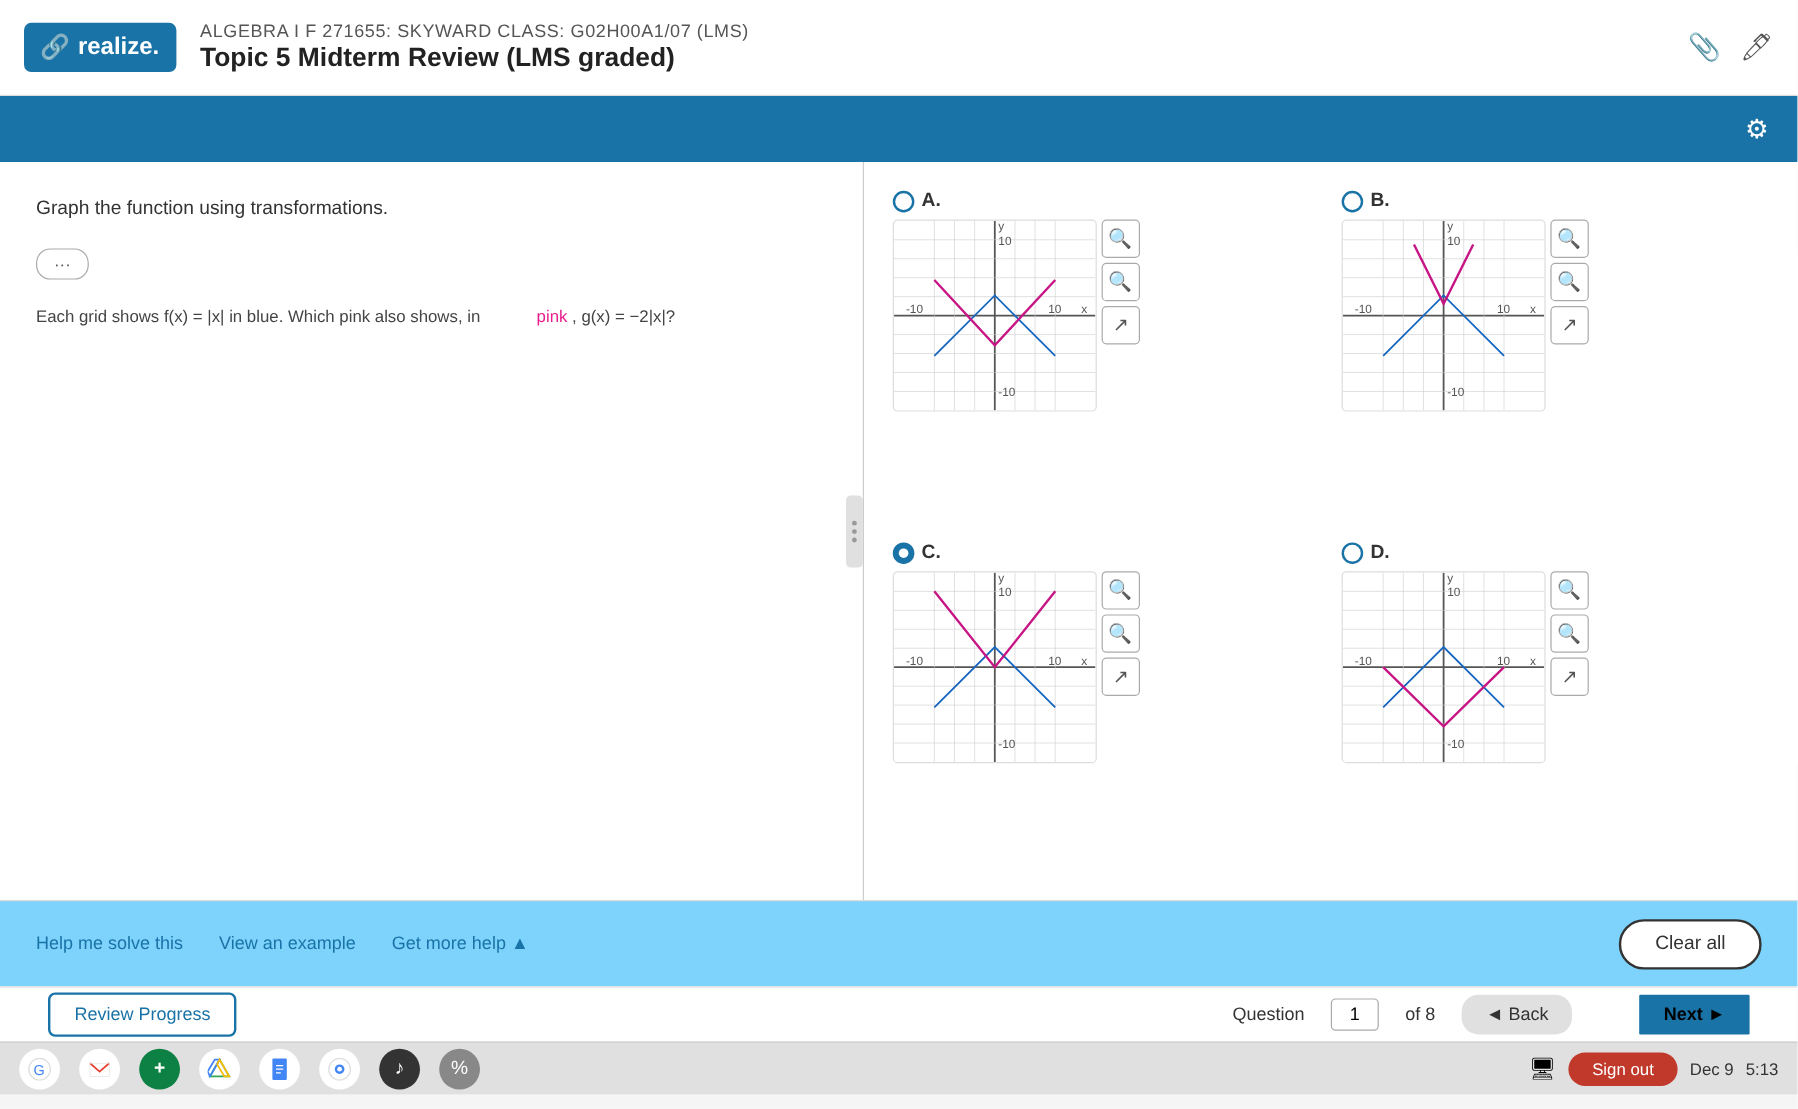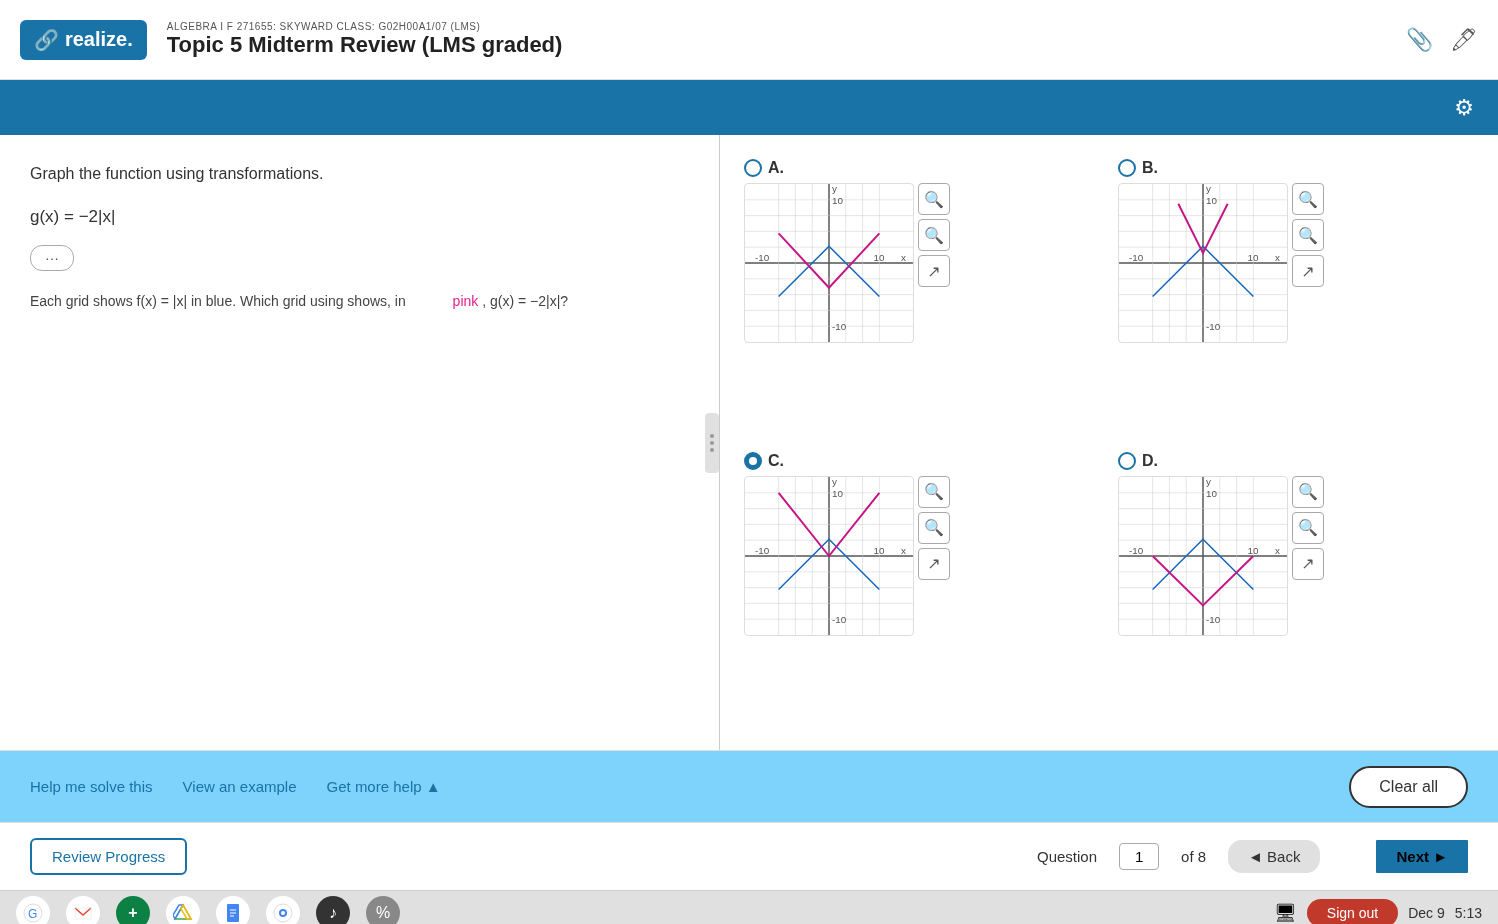--- a/index.html
+++ b/index.html
@@ -23,21 +23,21 @@
       font-size: 20px;
       font-weight: bold;
       cursor: pointer;
       display: flex;
       align-items: center;
       gap: 6px;
       margin-right: 20px;
       min-width: 120px;
     }
     .header-title-block { flex: 1; }
-    .header-subtitle { font-size: 10px; color: #555; text-transform: uppercase; letter-spacing: 0.5px; }
+    .header-subtitle { font-size: 15px; color: #555; text-transform: uppercase; letter-spacing: 0.5px; }
     .header-title { font-size: 22px; font-weight: bold; color: #222; }
     .header-actions { display: flex; gap: 16px; align-items: center; }
     .header-icon { font-size: 22px; color: #555; cursor: pointer; }
 
     
     .blue-banner {
       background: #1a73a7;
       height: 55px;
       display: flex;
       align-items: center;
@@ -190,22 +190,22 @@
       font-size: 16px;
       cursor: pointer;
       color: #fff;
       font-weight: bold;
     }
 
     
     .nav-bar {
       display: flex;
       align-items: center;
-      padding: 0 30px;
-      height: 68px;
+      padding: 0 40px;
+      height: 46px;
       background: #fff;
       border-top: 1px solid #ddd;
       gap: 20px;
     }
     .review-progress-btn {
       border: 2px solid #1a73a7;
       border-radius: 6px;
       padding: 8px 20px;
       background: #fff;
       color: #1a73a7;
@@ -342,24 +342,23 @@
 </div>
 
 <div class="blue-banner">
   <span class="gear-icon">⚙</span>
 </div>
 
 <div class="main-content">
 
   <div class="left-panel">
     <div class="question-text">Graph the function using transformations.</div>
-    <div class="equation">g(x) = −2|x|</div>
     <button class="dots-btn">···</button>
     <div class="subtext">
-      <span>Each grid shows f(x) = |x| in blue. Which grid using shows, in</span>
+      <span>Each grid shows f(x) = |x| in blue. Which pink also shows, in</span>
       <span class="pink">pink</span>
       <span>, g(x) = −2|x|?</span>
     </div>
     <div class="drag-handle">
       <div class="drag-dot"></div>
       <div class="drag-dot"></div>
       <div class="drag-dot"></div>
     </div>
   </div>
 

